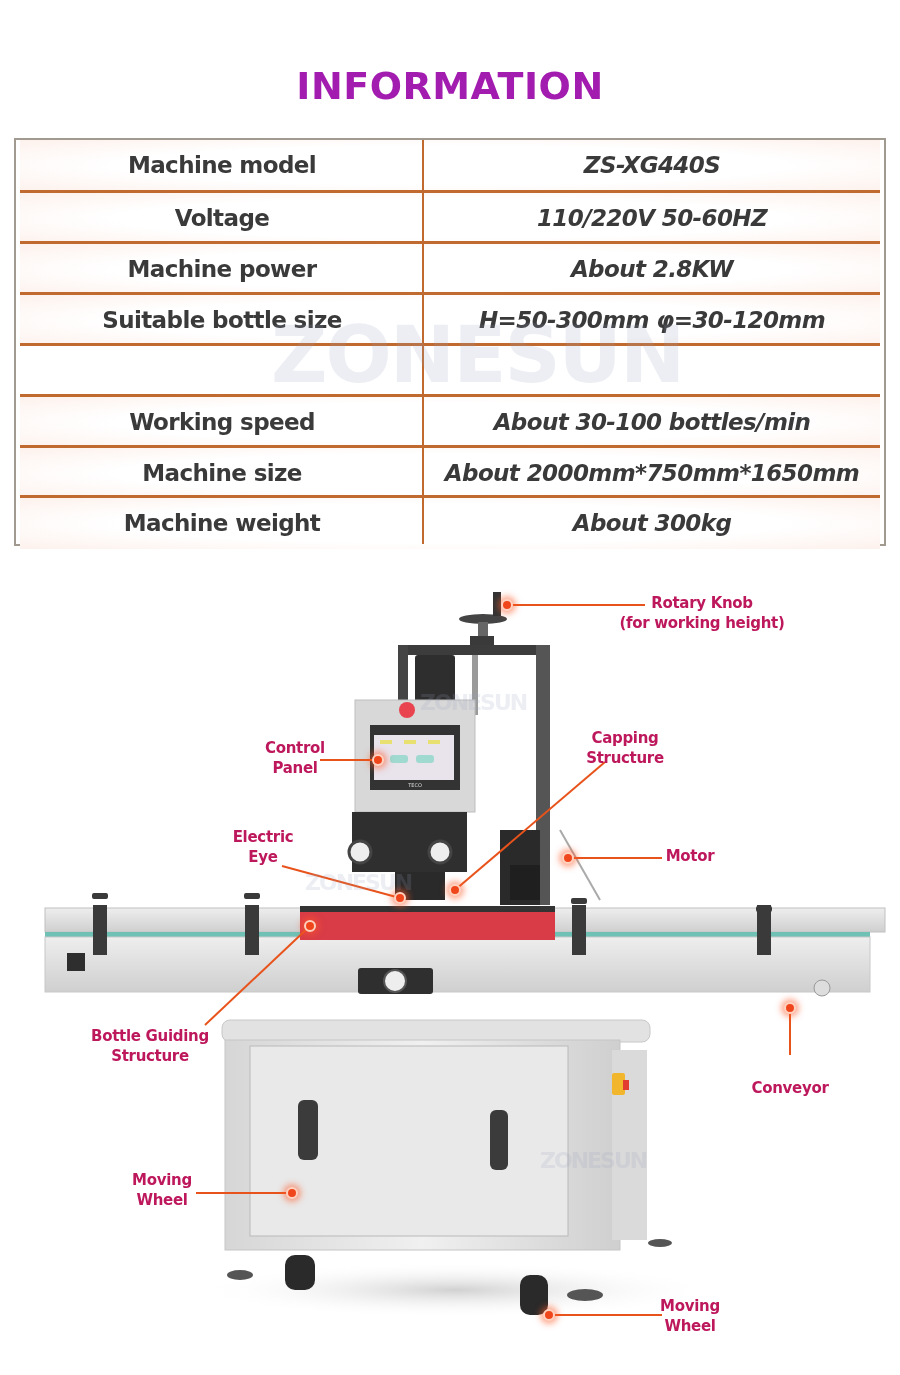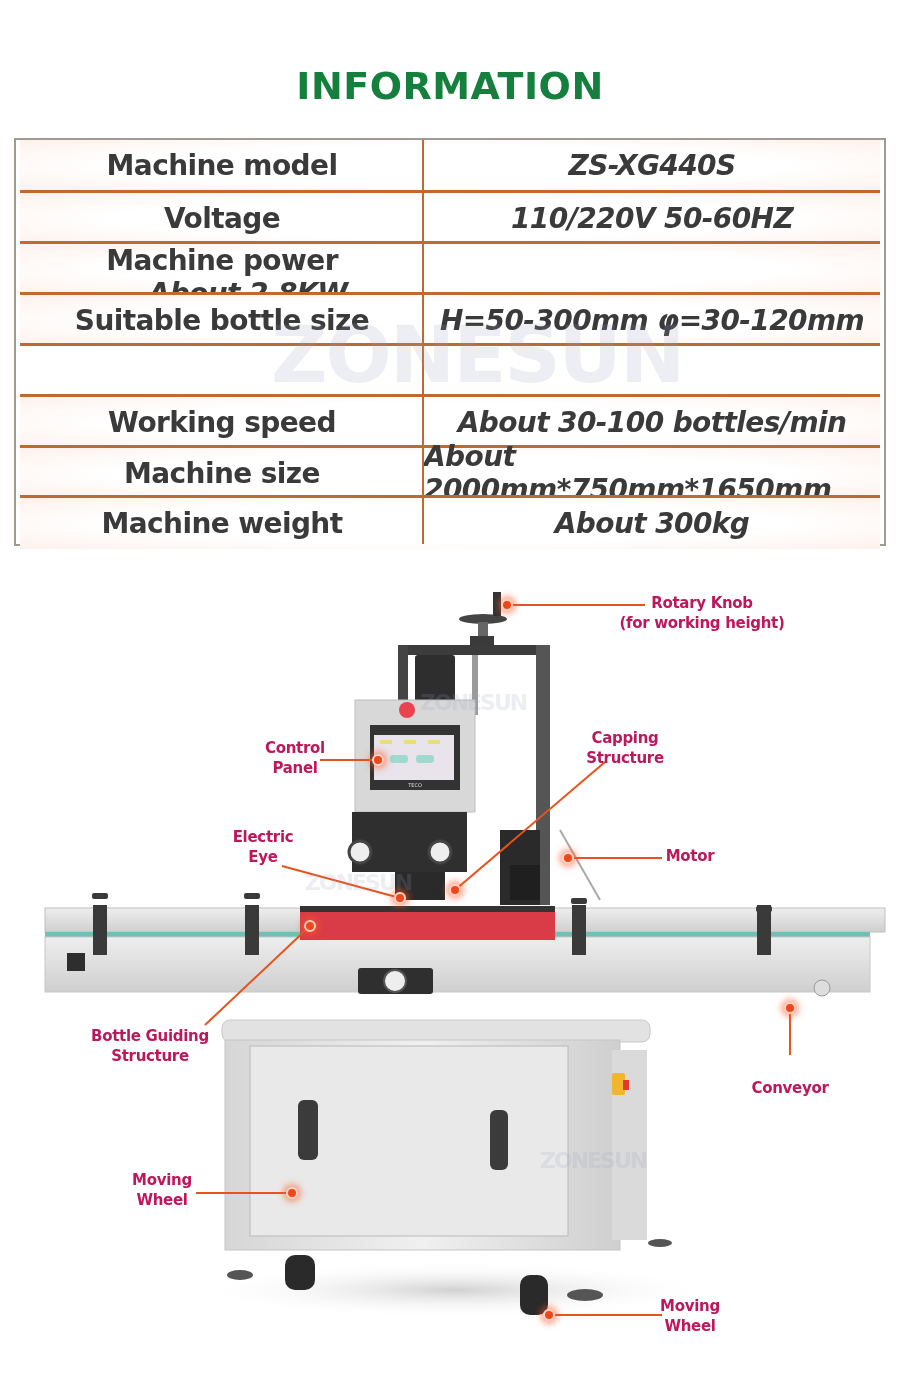--- a/index.html
+++ b/index.html
@@ -2,35 +2,35 @@
 <html><head>
 <meta charset="utf-8">
 <style>
   * { box-sizing: border-box; margin: 0; padding: 0; }
   html, body { width: 900px; height: 1375px; background: #ffffff; overflow: hidden; }
   body { font-family: "Liberation Sans", "DejaVu Sans", sans-serif; position: relative; }
 
   .title {
     position: absolute; left: 0; top: 64px; width: 900px; text-align: center;
     font-family: "DejaVu Sans", sans-serif; font-weight: bold; font-size: 38px;
-    color: #15803d; letter-spacing: 0.5px;
+    color: #a21caf; letter-spacing: 0.5px;
   }
 
   .spec-table {
     position: absolute; left: 14px; top: 138px; width: 872px; height: 408px;
     border: 2px solid #a09a90; background: #ffffff;
   }
   .spec-row {
     position: absolute; left: 4px; width: 860px; height: 50.5px;
     display: flex;
     background: radial-gradient(ellipse at center, #ffffff 55%, #fdf1ec 100%);
   }
   .spec-row .cell {
     display: flex; align-items: center; justify-content: center;
-    font-family: "DejaVu Sans", sans-serif; font-weight: bold; font-size: 28px;
+    font-family: "DejaVu Sans", sans-serif; font-weight: bold; font-size: 23px;
     color: #3a3a3a; letter-spacing: -0.6px;
   }
   .spec-row .k { width: 404px; }
   .spec-row .v { width: 456px; font-style: italic; }
   .hline { position: absolute; left: 4px; width: 860px; height: 3px; background: #c06a30; }
   .vline { position: absolute; left: 406px; top: 0; width: 2px; height: 404px; background: #c06a30; }
 
   .watermark {
     position: absolute; font-family: "DejaVu Sans", sans-serif; font-weight: bold;
     color: rgba(150,160,190,0.18); letter-spacing: -2px; pointer-events: none;
@@ -59,21 +59,21 @@
   <div class="spec-row" style="top:0px;">
     <div class="cell k">Machine model</div>
     <div class="cell v">ZS-XG440S</div>
   </div>
   <div class="hline" style="top:50px;"></div>
   <div class="spec-row" style="top:53px;">
     <div class="cell k">Voltage</div>
     <div class="cell v">110/220V 50-60HZ</div>
   </div>
   <div class="hline" style="top:101px;"></div>
-  <div class="spec-row" style="top:104px;flex-direction:column;">
+  <div class="spec-row" style="top:104px;">
     <div class="cell k">Machine power</div>
     <div class="cell v">About 2.8KW</div>
   </div>
   <div class="hline" style="top:152px;"></div>
   <div class="spec-row" style="top:155px;">
     <div class="cell k">Suitable bottle size</div>
     <div class="cell v">H=50-300mm φ=30-120mm</div>
   </div>
   <div class="hline" style="top:203px;"></div>
   <div class="hline" style="top:254px;"></div>

